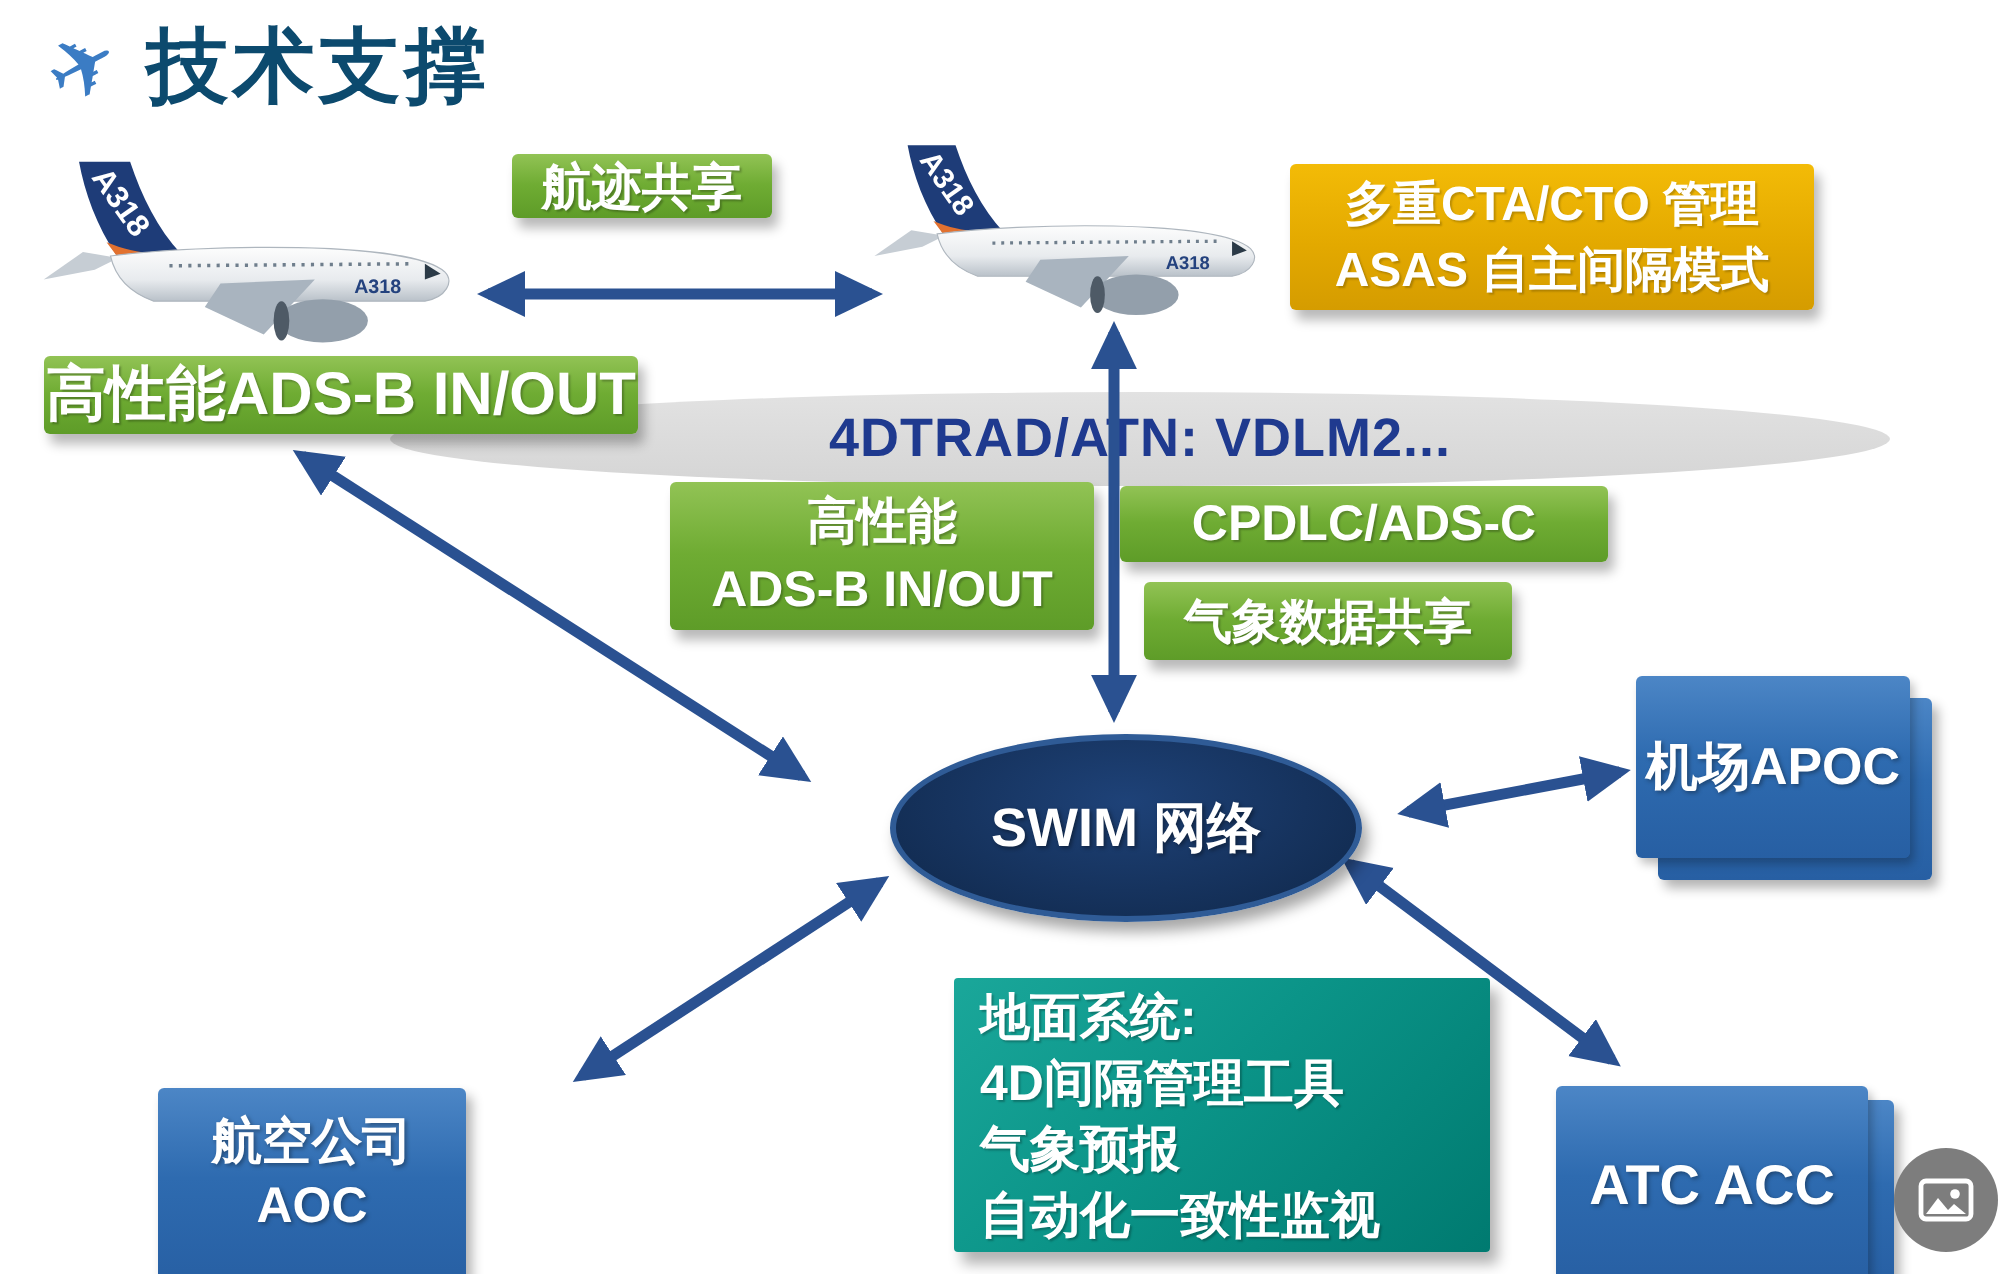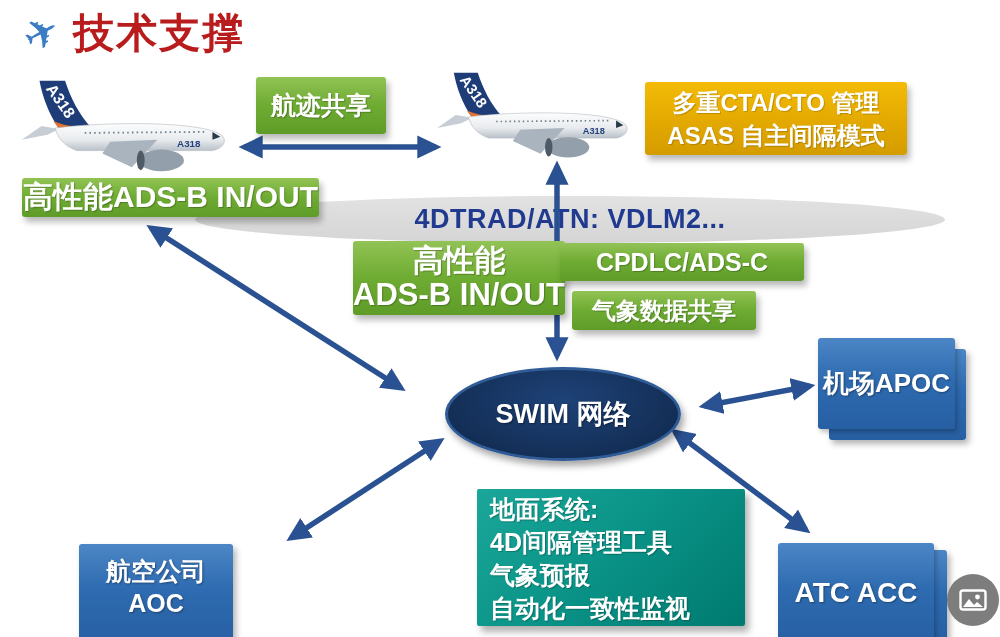--- a/index.html
+++ b/index.html
@@ -4,21 +4,21 @@
 <style>
   html,body{margin:0;padding:0;background:#ffffff;}
   #canvas{
     position:relative;width:1000px;height:637px;overflow:hidden;
     background:#ffffff;
     font-family:"Liberation Sans","DejaVu Sans",sans-serif;
   }
   
   .title-row{position:absolute;left:24px;top:6px;display:flex;align-items:center;gap:14px;}
   .title-plane{font-size:42px;color:#3B7CC4;transform:rotate(-28deg);line-height:1;}
-  .title-text{font-size:41px;font-weight:bold;color:#b91c1c;letter-spacing:2px;}
+  .title-text{font-size:41px;font-weight:bold;color:#0c4a6e;letter-spacing:2px;}
   
   .gbox{
     position:absolute;z-index:3;color:#fff;font-weight:bold;text-align:center;
     background:linear-gradient(180deg,#92C355 0%,#6FAC33 48%,#5E9C28 100%);
     border-radius:3px;box-shadow:3px 5px 6px rgba(0,0,0,0.28);
     display:flex;flex-direction:column;justify-content:center;
     text-shadow:1px 1px 1px rgba(0,0,0,0.25);
   }
   .ybox{
     position:absolute;z-index:3;color:#fff;font-weight:bold;text-align:center;
@@ -138,34 +138,34 @@
     <text x="34" y="12" transform="rotate(55 34 12)" font-size="16" font-weight="bold" fill="#FFFFFF" font-family="Liberation Sans, sans-serif">A318</text>
     <path d="M44,52 C90,46 196,44 214,60 C219,65 215,73 204,75 L66,75 C52,70 46,61 44,52 Z" fill="url(#fuse2)" stroke="#AEB6BE" stroke-width="0.6"></path>
     <path d="M204,56 L212,61 L204,64 Z" fill="#2B3A47"></path>
     <line x1="74" y1="57" x2="196" y2="56" stroke="#6F7E8C" stroke-width="1.8" stroke-dasharray="1.6 3.2"></line>
     <text x="168" y="71" font-size="10" font-weight="bold" fill="#24427E" font-family="Liberation Sans, sans-serif">A318</text>
     <polygon points="100,66 148,64 122,92 92,78" fill="#A9B4BF"></polygon>
     <ellipse cx="152" cy="85" rx="23" ry="11" fill="#939FAB"></ellipse>
     <ellipse cx="131" cy="85" rx="4" ry="10" fill="#4E5A66"></ellipse>
   </svg>
 
-  <div class="gbox" style="left:256px;top:77px;width:130px;height:57px;font-size:25px;">
+  <div class="gbox" style="left:256px;top:77px;width:130px;height:32px;font-size:25px;">
     <span>航迹共享</span>
   </div>
 
   <div class="ybox" style="left:645px;top:82px;width:262px;height:73px;font-size:24px;line-height:33px;">
     <span>多重CTA/CTO 管理</span>
     <span>ASAS 自主间隔模式</span>
   </div>
 
   <div class="gbox" style="left:22px;top:178px;width:297px;height:39px;font-size:30px;">
     <span>高性能ADS-B IN/OUT</span>
   </div>
 
-  <div class="gbox" style="left:353px;top:241px;width:212px;height:74px;font-size:31px;line-height:34px;">
+  <div class="gbox" style="left:335px;top:241px;width:212px;height:74px;font-size:25px;line-height:34px;">
     <span>高性能</span>
     <span>ADS-B IN/OUT</span>
   </div>
 
   <div class="gbox" style="left:560px;top:243px;width:244px;height:38px;font-size:25px;">
     <span>CPDLC/ADS-C</span>
   </div>
 
   <div class="gbox" style="left:572px;top:291px;width:184px;height:39px;font-size:24px;text-align:center;">
     <span>气象数据共享</span>

